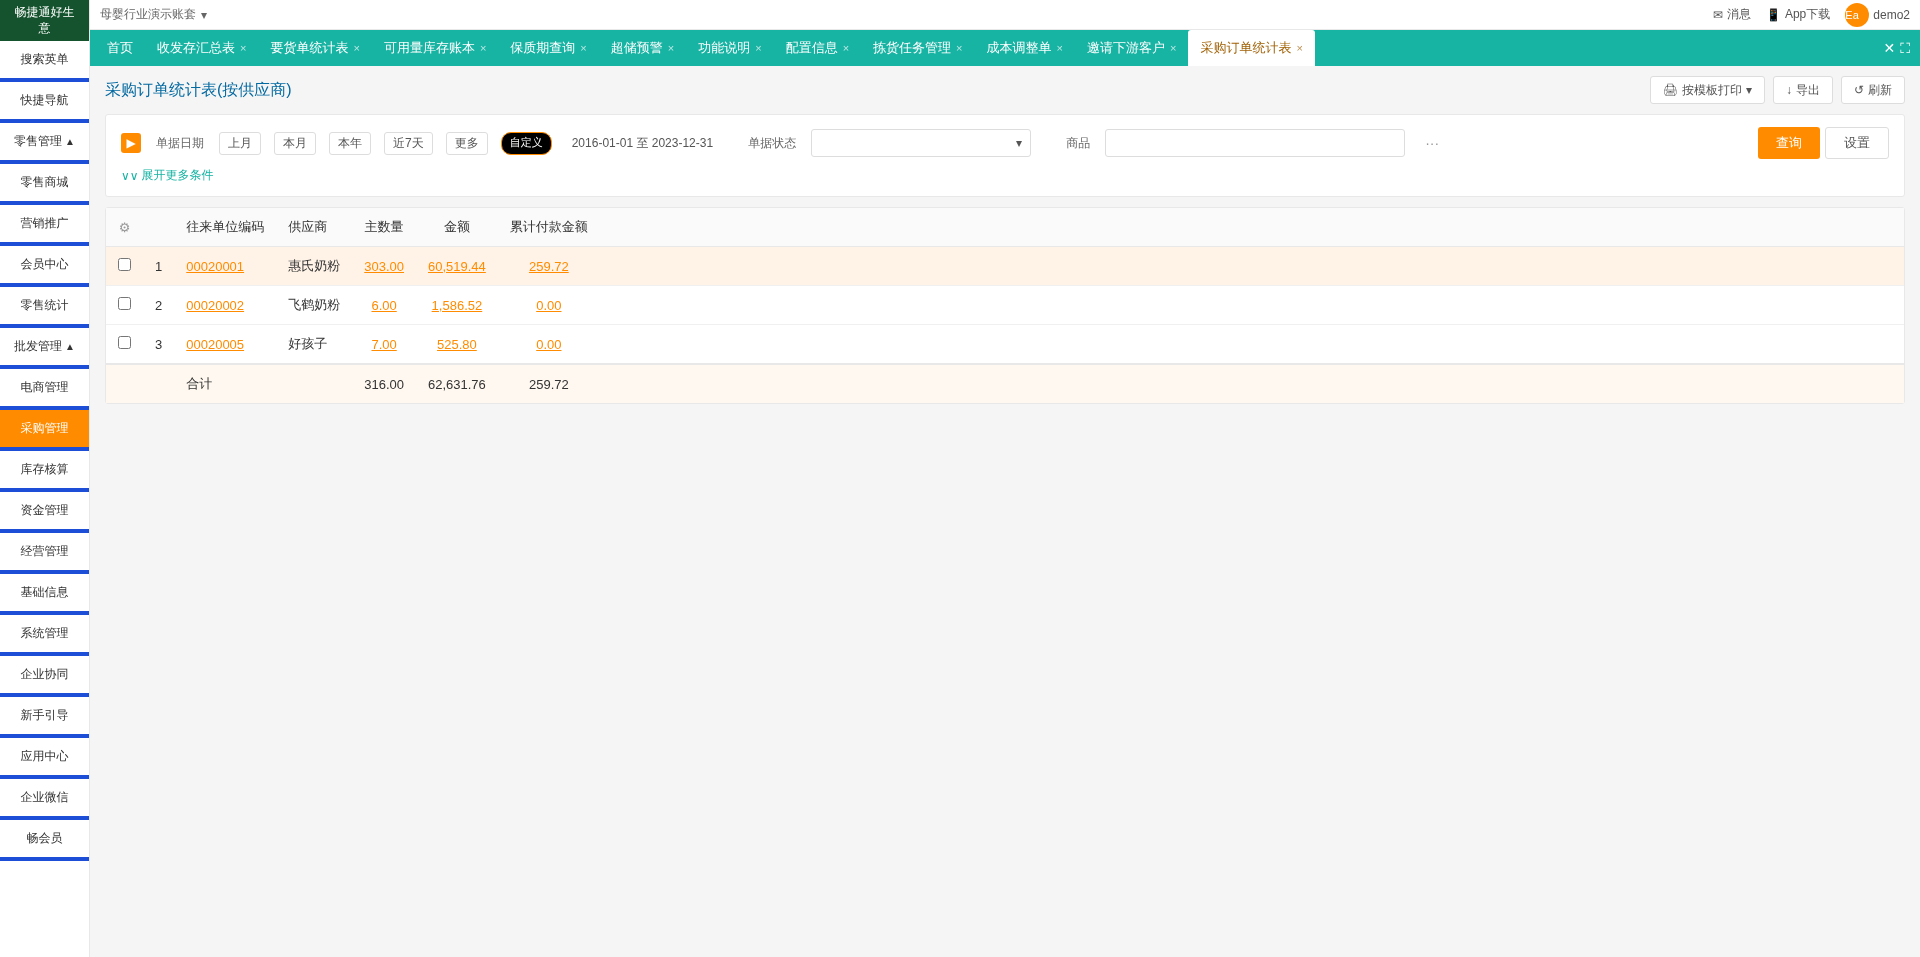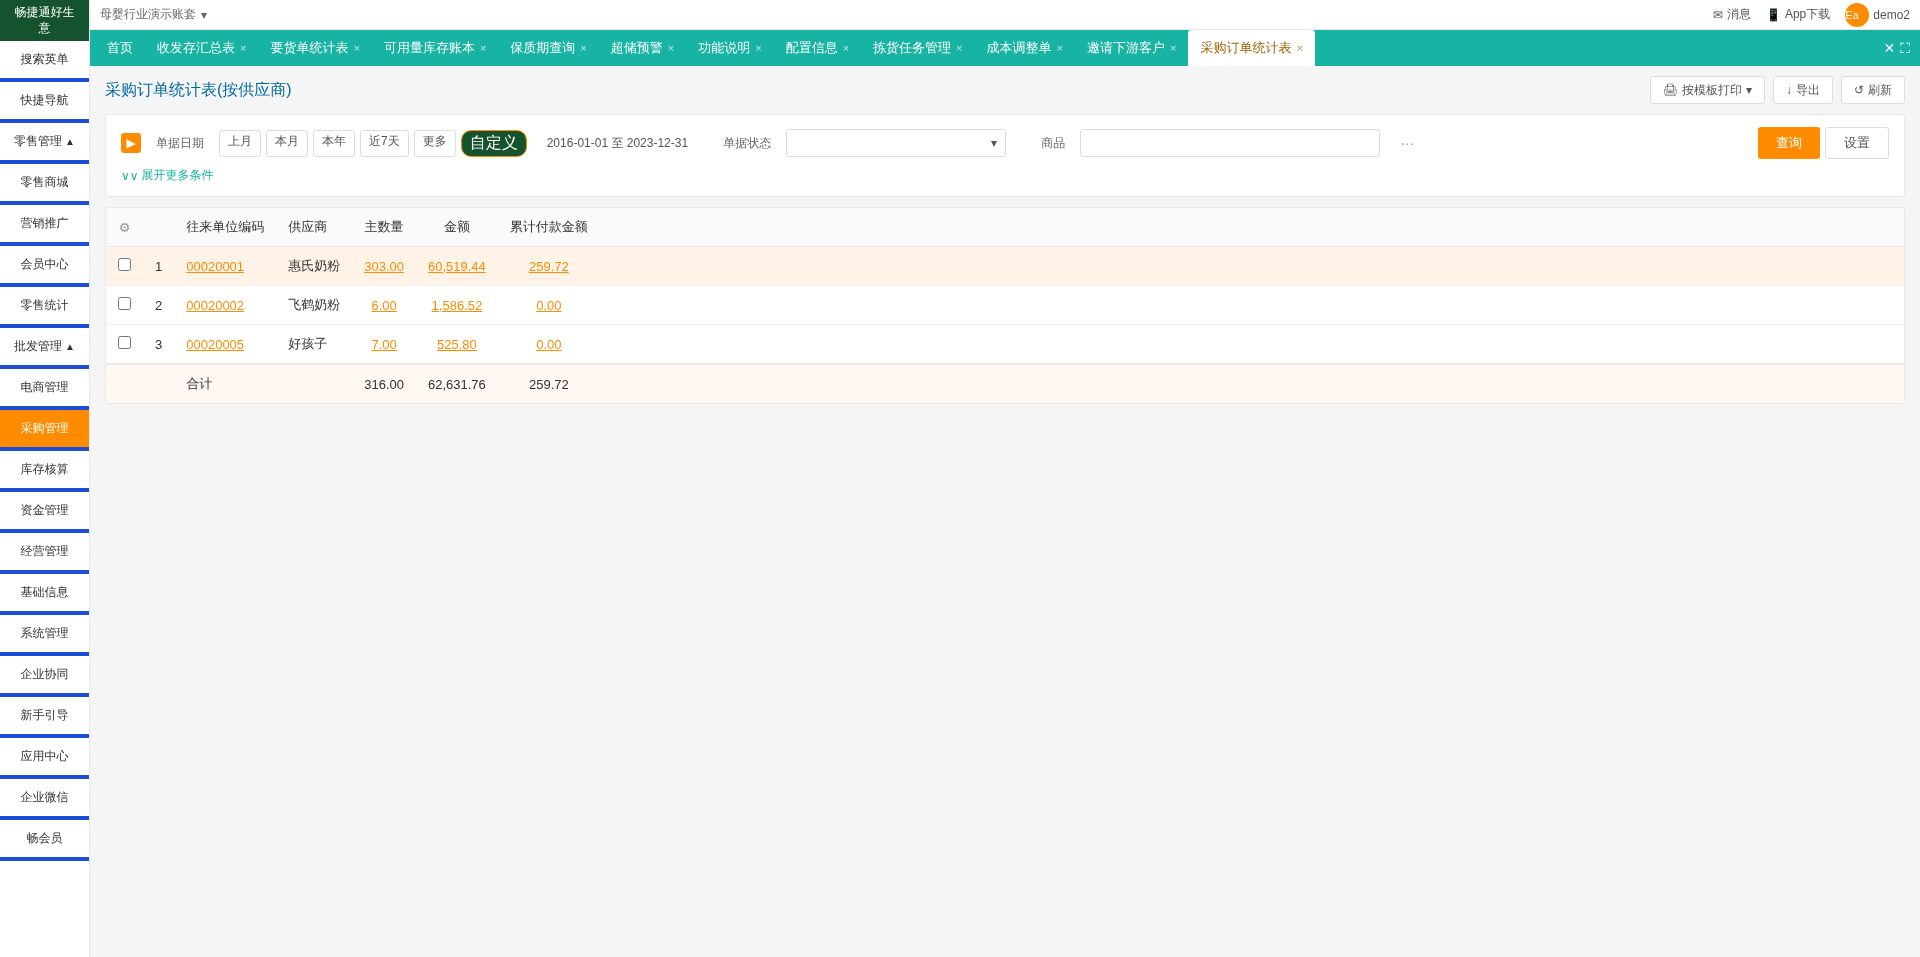--- a/index.html
+++ b/index.html
@@ -122,30 +122,30 @@
     
     #filter-area {
       background: white;
       border: 1px solid #e8e8e8;
       border-radius: 3px;
       padding: 12px 15px;
       margin-bottom: 10px;
     }
     .filter-row { display: flex; align-items: center; gap: 15px; margin-bottom: 8px; }
     .filter-label { color: #666; font-size: 12px; white-space: nowrap; }
-    .date-shortcuts { display: flex; gap: 5px; }
+    .date-shortcuts { display: flex; gap: 13px; }
     .date-shortcut {
       padding: 2px 8px;
       border: 1px solid #ddd;
       border-radius: 3px;
       font-size: 12px;
       color: #555;
       cursor: pointer;
     }
-    .date-shortcut.custom { background: #14532d; color: white; border-color: #ff8c00; border-radius: 10px; font-size: 16px; }
+    .date-shortcut.custom { background: #000000; color: white; border-color: #ff8c00; border-radius: 10px; font-size: 11px; }
     .date-range { font-size: 12px; color: #555; margin-left: 5px; }
     .filter-select {
       height: 28px;
       min-width: 200px;
       border: 1px solid #ddd;
       border-radius: 3px;
       padding: 0 8px;
       font-size: 12px;
       color: #555;
       cursor: pointer;

